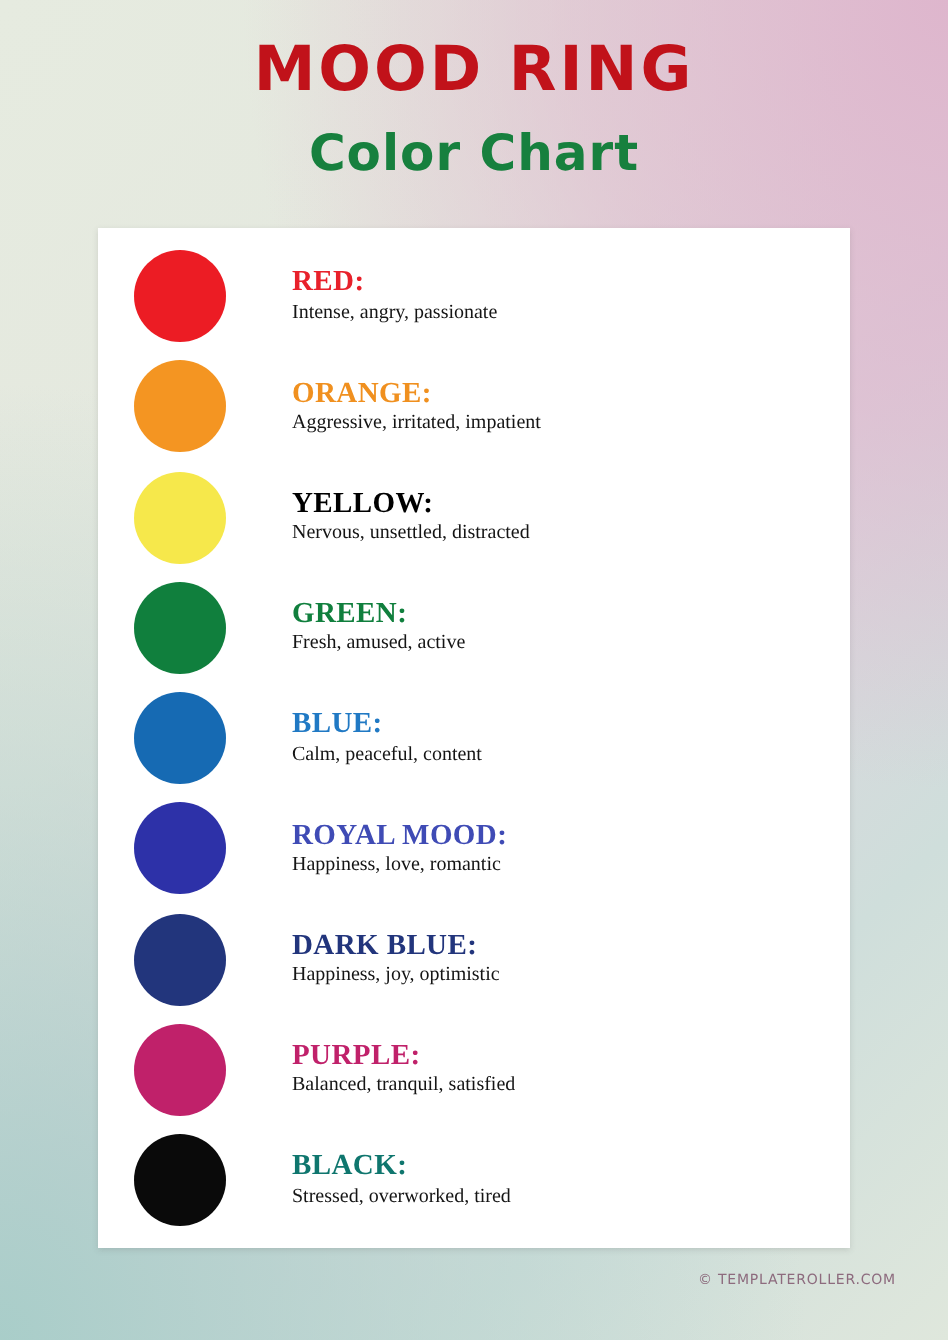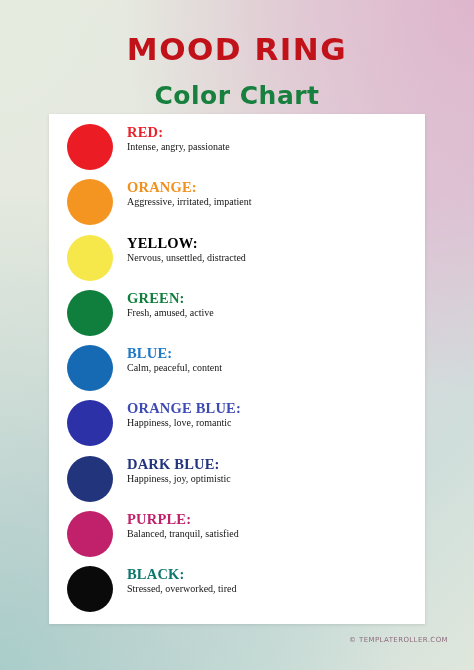--- a/index.html
+++ b/index.html
@@ -32,21 +32,21 @@
     top: 18px;
     text-align: center;
   }
   .title-main {
     font-family: "DejaVu Sans", sans-serif;
     font-weight: bold;
     font-size: 31px;
     letter-spacing: 1.5px;
     color: #c1121a;
     line-height: 1.15;
-    margin: 14px;
+    margin: 0;
   }
   .title-sub {
     font-family: "DejaVu Sans", sans-serif;
     font-weight: bold;
     font-size: 25px;
     letter-spacing: 0.5px;
     color: #17803e;
     line-height: 1.15;
     margin: 9px 0 0 0;
   }
@@ -59,22 +59,24 @@
     background: #ffffff;
     box-sizing: border-box;
     padding: 10px 0 10px 0;
     box-shadow: 0 1px 3px rgba(90,90,90,0.18);
     display: flex;
     flex-direction: column;
     justify-content: space-between;
   }
   .row {
     display: flex;
+    align-items: center;
     padding: 0 14px 0 18px;
     min-height: 48px;
+    gap: 19px;
   }
   .swatch {
     width: 46px;
     height: 46px;
     border-radius: 50%;
     flex: 0 0 46px;
   }
   .row-text {
     padding-left: 14px;
     min-width: 0;
@@ -146,21 +148,21 @@
       <div class="row">
         <div class="swatch" style="background: rgb(22, 106, 179);"></div>
         <div class="row-text">
           <div class="color-name" style="color: rgb(32, 121, 196);">BLUE:</div>
           <div class="color-desc">Calm, peaceful, content</div>
         </div>
       </div>
       <div class="row">
         <div class="swatch" style="background: rgb(45, 49, 168);"></div>
         <div class="row-text">
-          <div class="color-name" style="color: rgb(63, 75, 181);">ORANGE BLUE:</div>
+          <div class="color-name" style="color: rgb(63, 75, 181);">ROYAL MOOD:</div>
           <div class="color-desc">Happiness, love, romantic</div>
         </div>
       </div>
       <div class="row">
         <div class="swatch" style="background: rgb(34, 53, 124);"></div>
         <div class="row-text">
           <div class="color-name" style="color: rgb(34, 53, 124);">DARK BLUE:</div>
           <div class="color-desc">Happiness, joy, optimistic</div>
         </div>
       </div>

